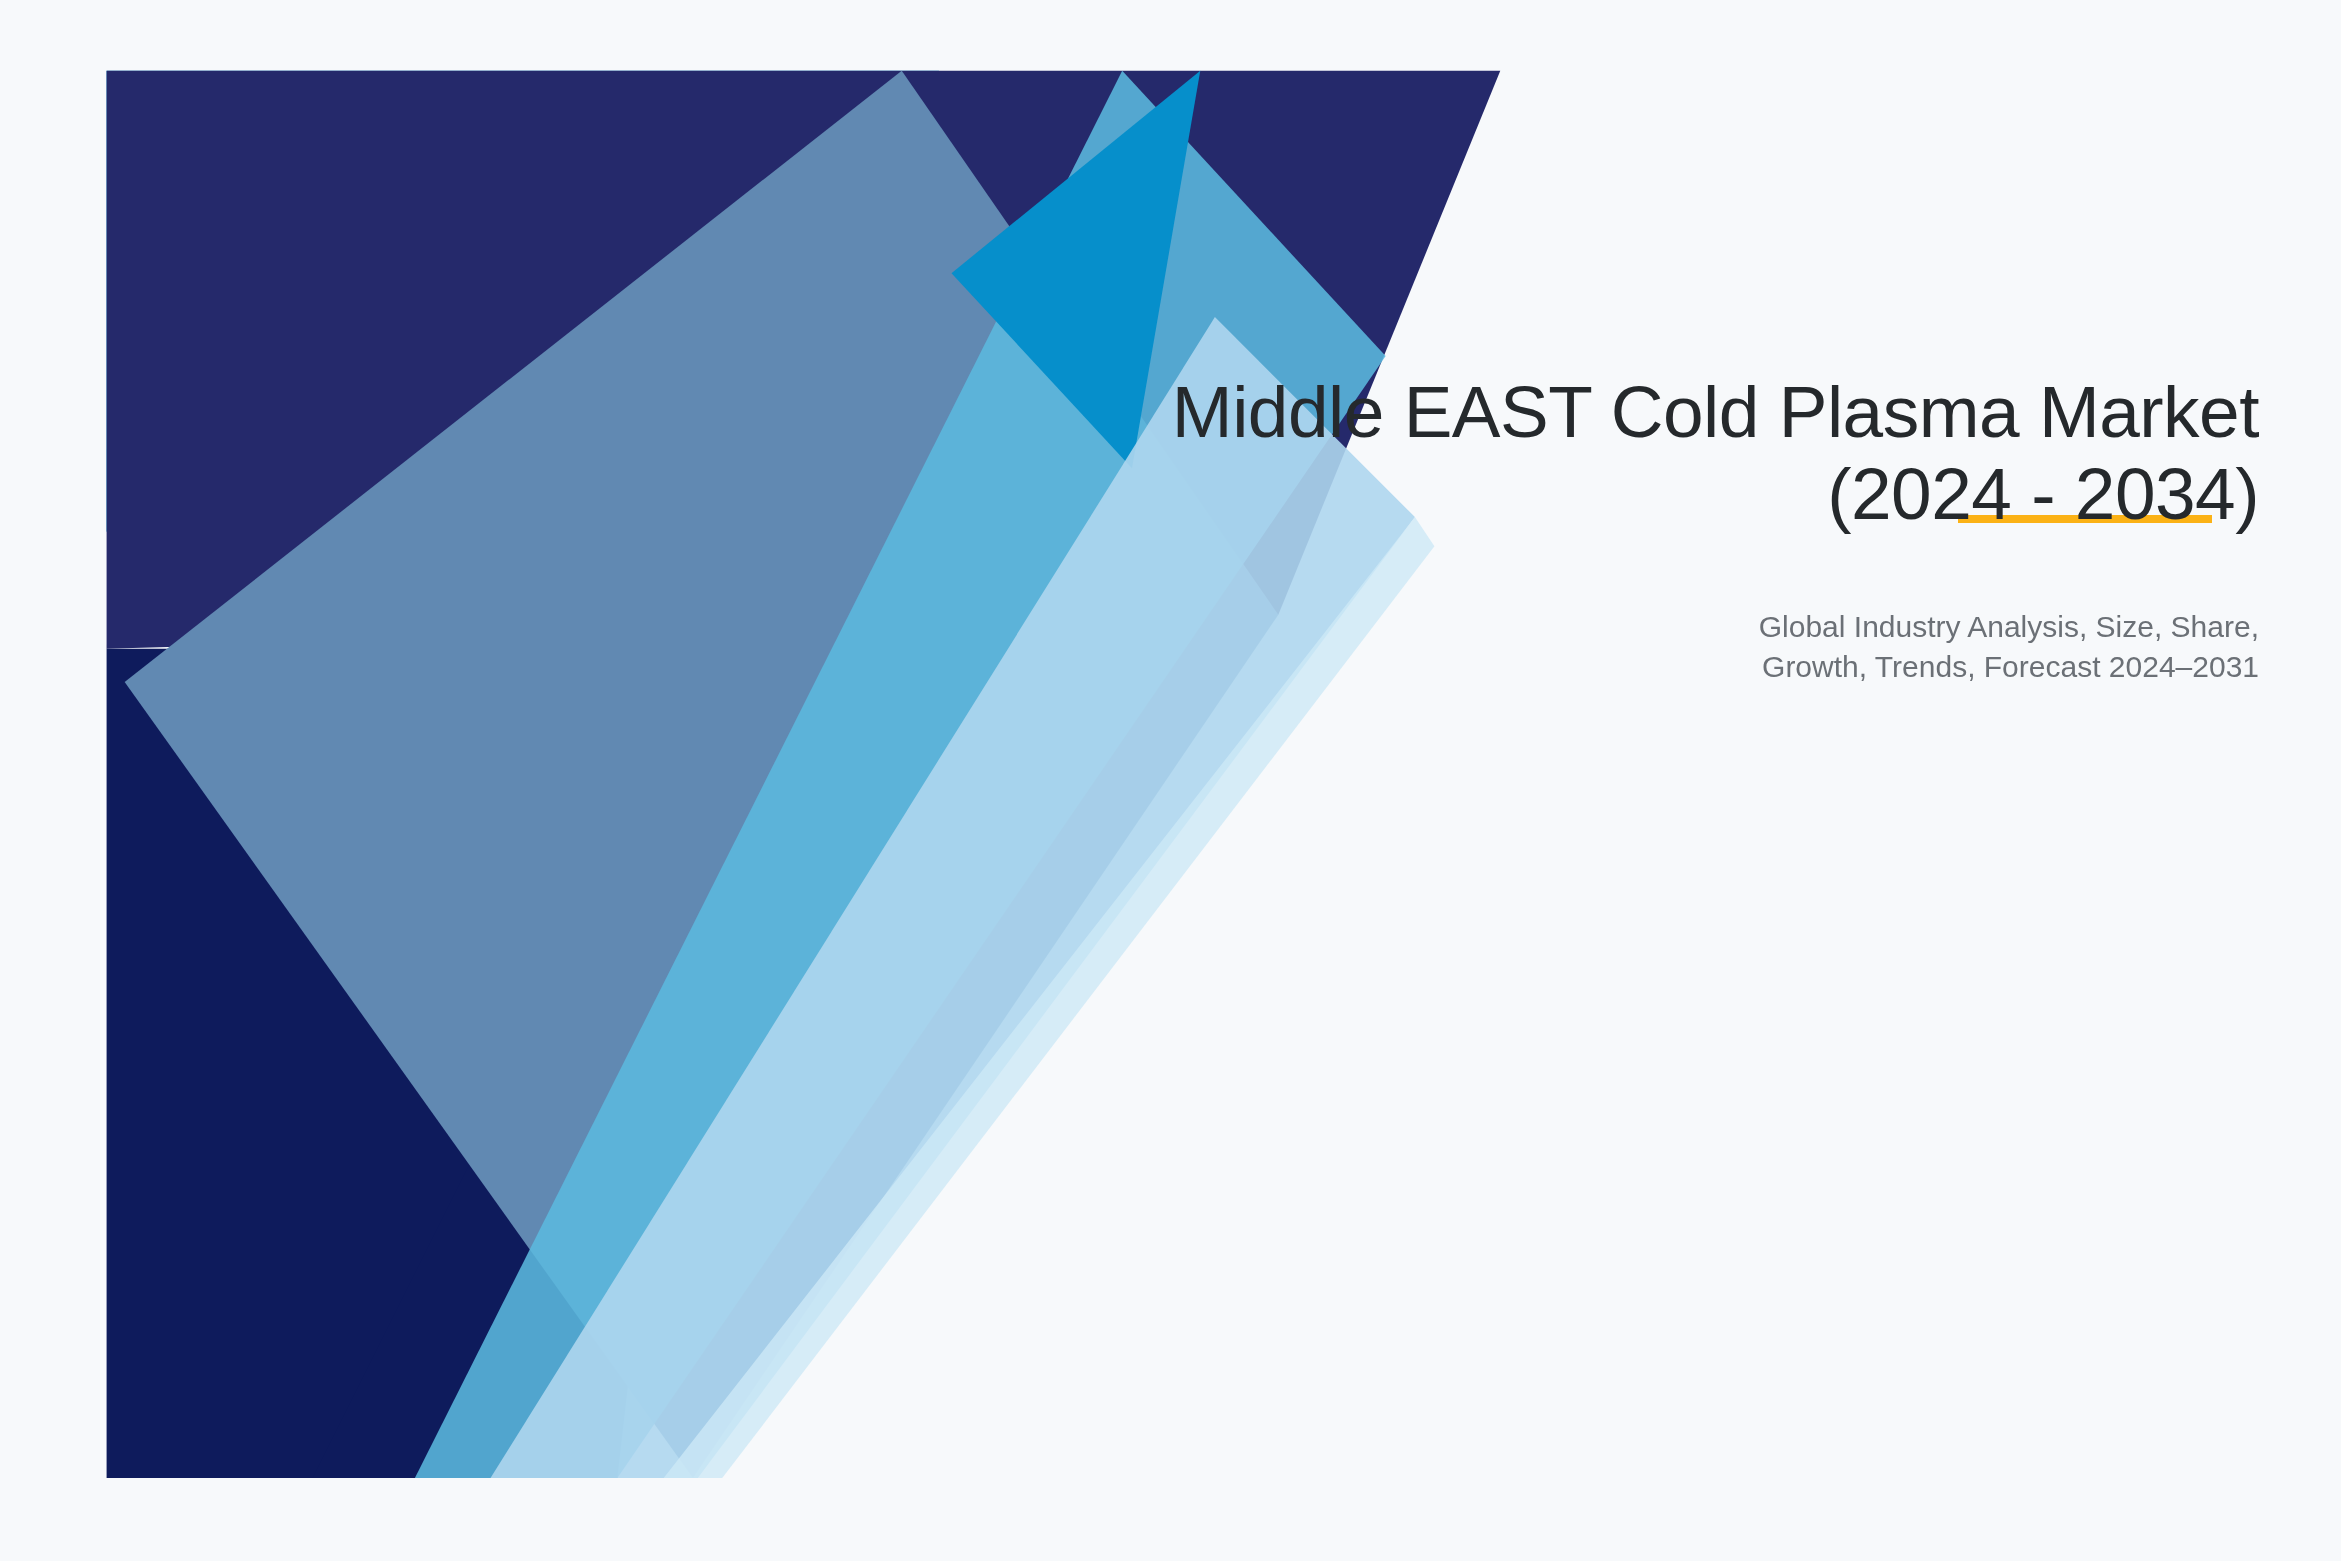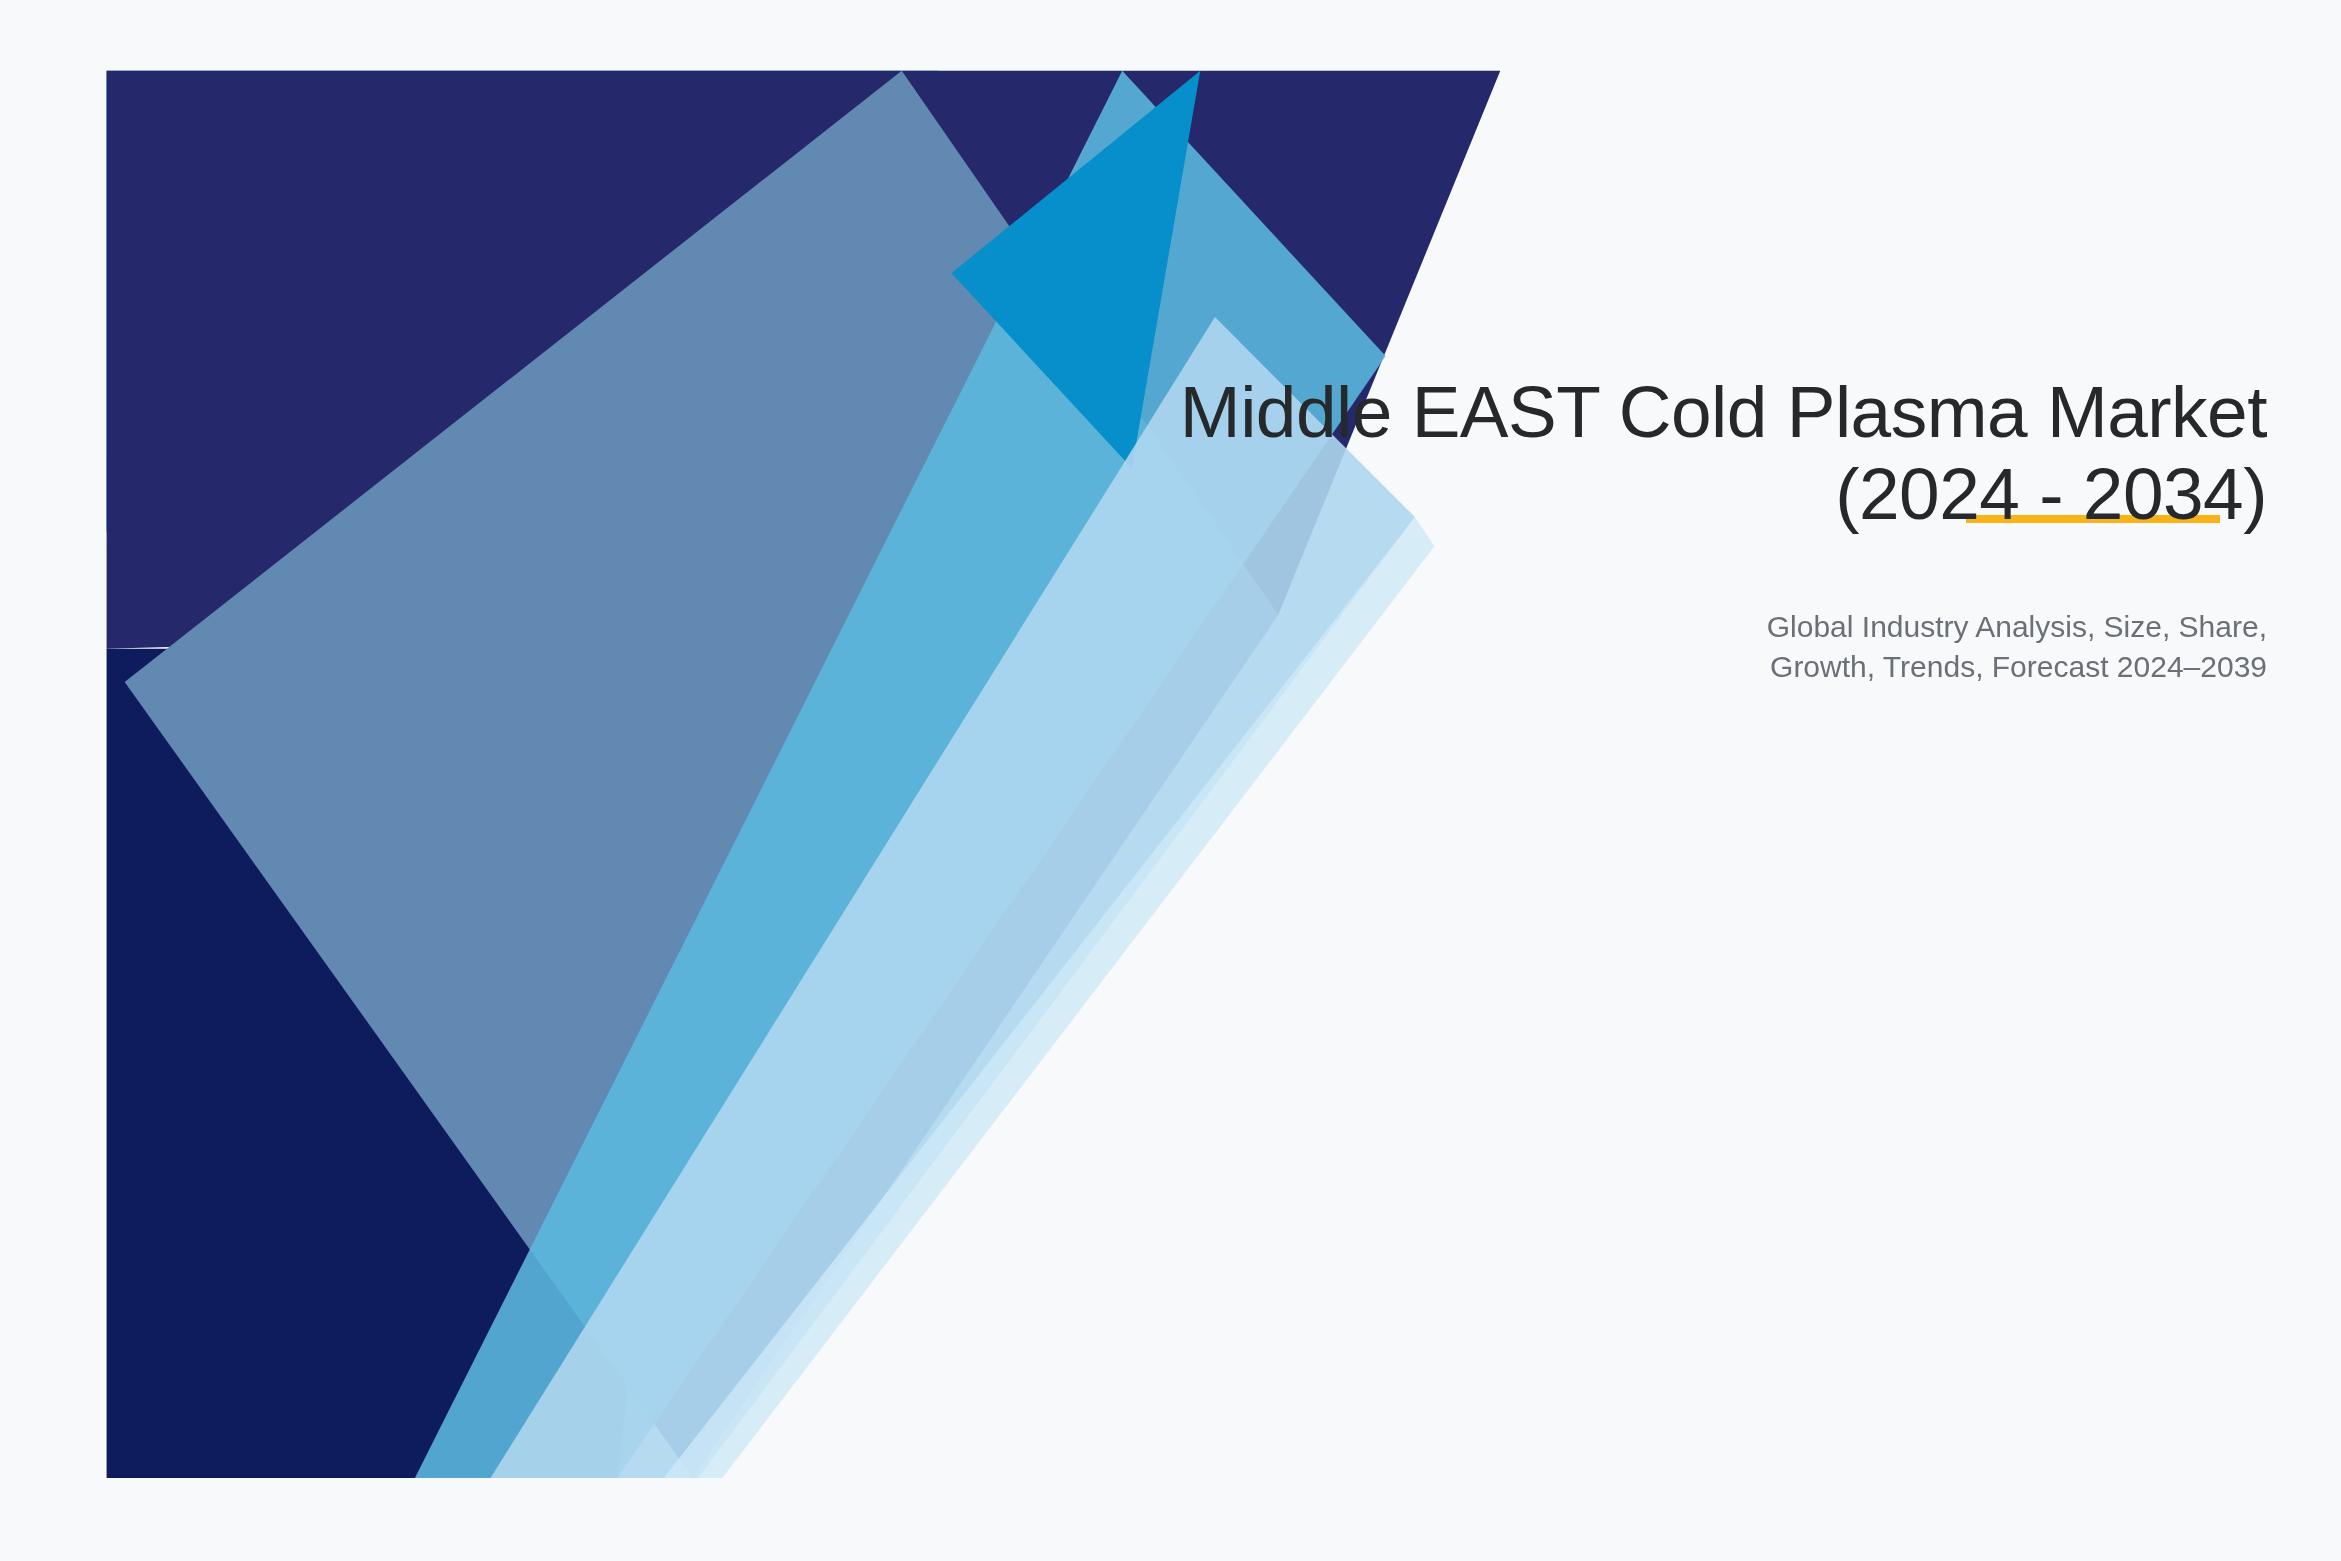--- a/index.html
+++ b/index.html
@@ -27,21 +27,21 @@
   }
   #artwork svg {
     display: block;
     width: 2342px;
     height: 1561px;
   }
 
   
   #title-block {
     position: absolute;
-    right: 75px;
+    right: 83px;
     top: 371px;
     width: 1415px;
     text-align: right;
     z-index: 5;
   }
 
   .title-line {
     font-family: "Liberation Sans", sans-serif;
     font-size: 73px;
     line-height: 1.13;
@@ -112,19 +112,19 @@
 
     <div class="title-line">
       <span id="title-line-2-wrap">
         <span id="title-underline"></span>
         <span>(2024 - 2034)</span>
       </span>
     </div>
 
     <div id="subtitle">
       <span class="sub-line">Global Industry Analysis, Size, Share,</span>
-      <span class="sub-line">Growth, Trends, Forecast 2024–2039</span>
+      <span class="sub-line">Growth, Trends, Forecast 2024–2031</span>
     </div>
 
   </div>
 
 </div>
 
 
 </body></html>

